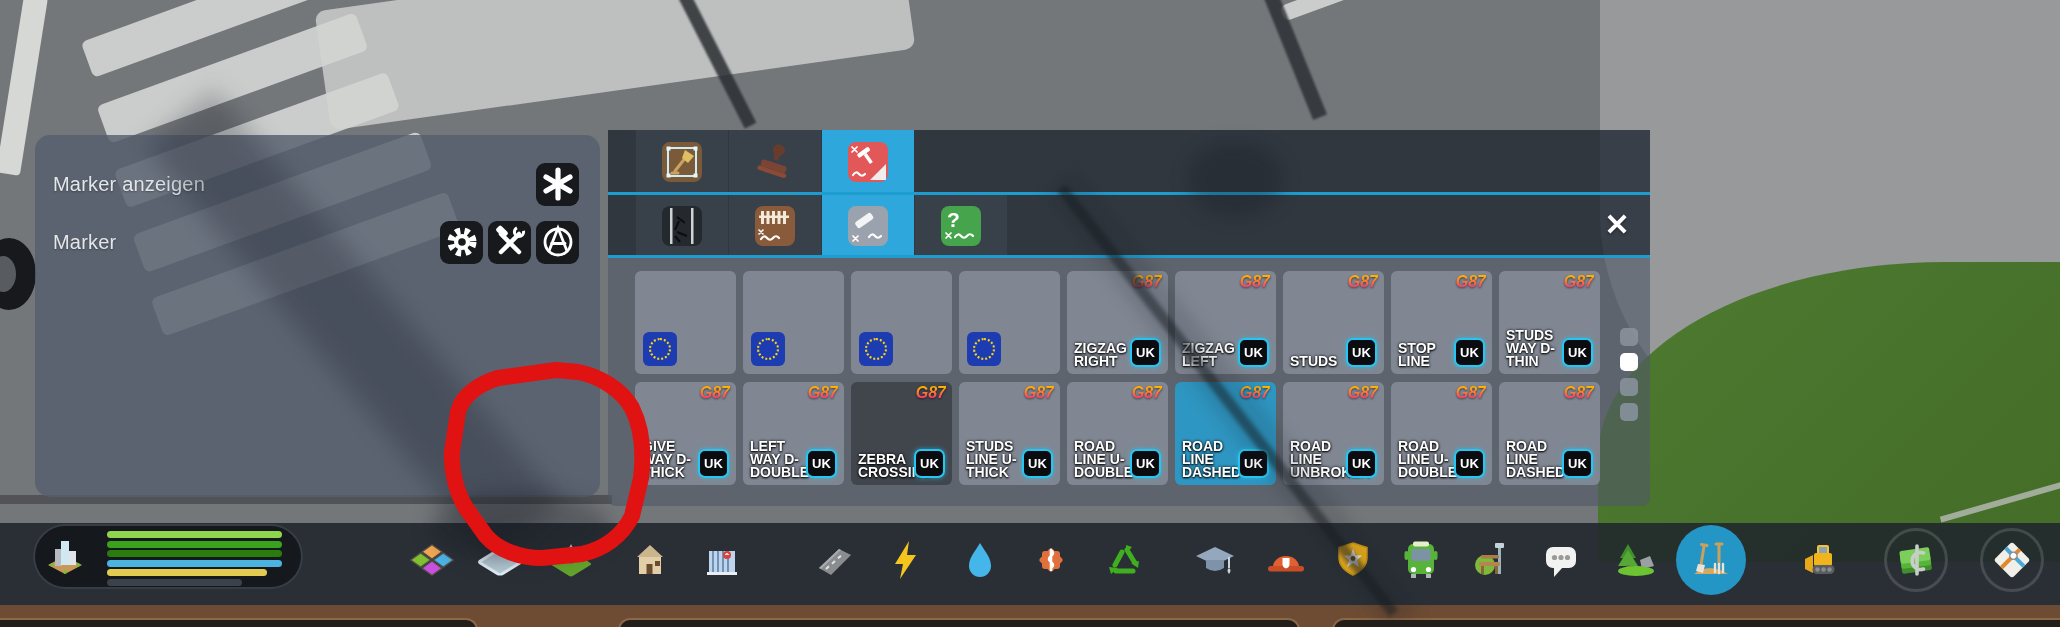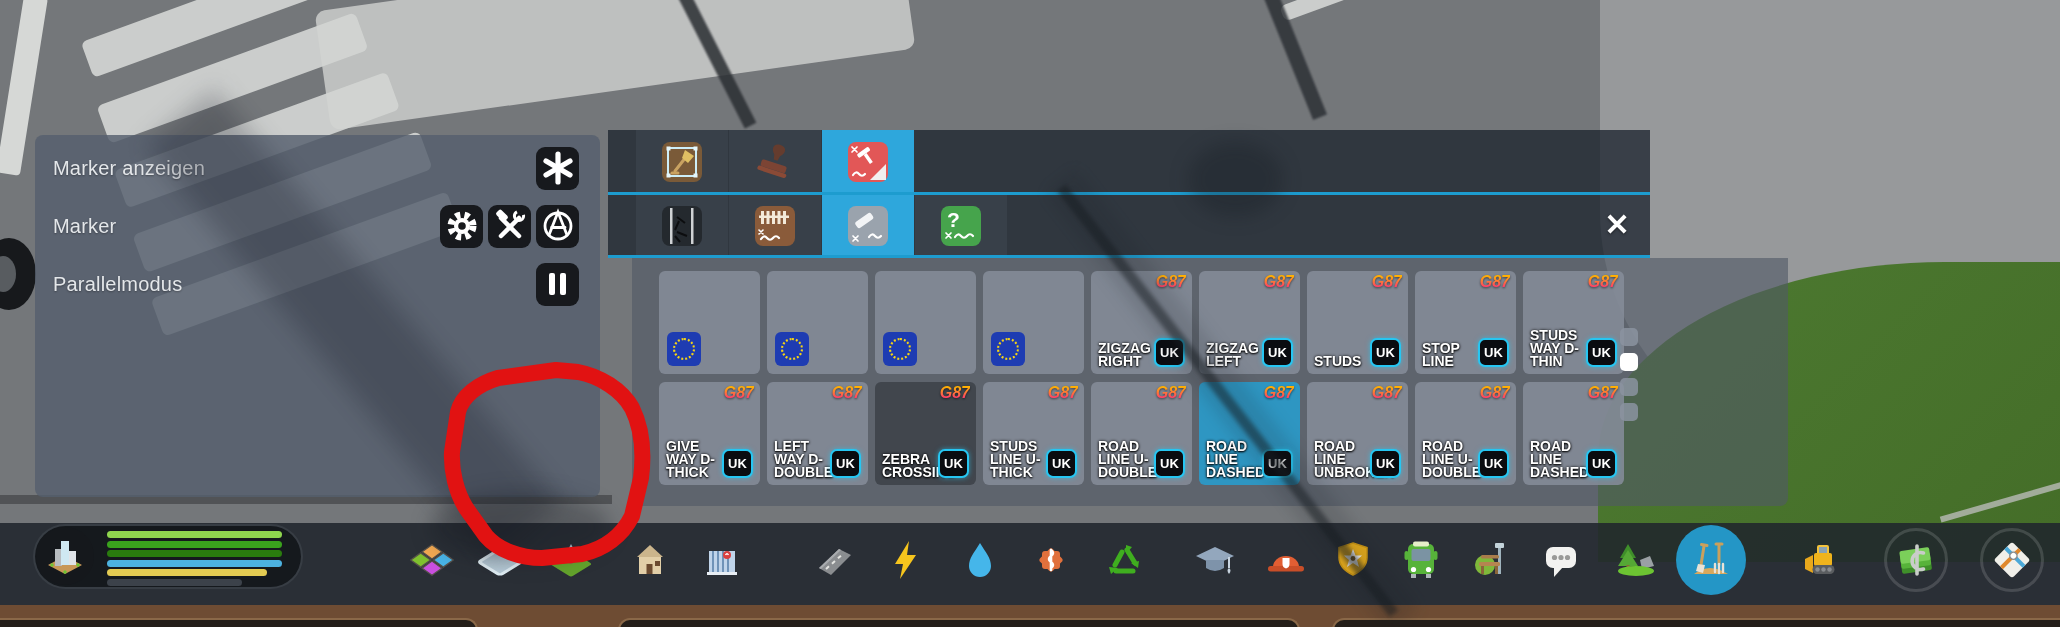--- a/index.html
+++ b/index.html
@@ -16,21 +16,21 @@
   #grass{left:1598px;top:262px;width:462px;height:300px;background:linear-gradient(135deg,#4d7a31,#446d28);border-top-left-radius:75% 65%;}
   #curb{left:1938px;top:498px;width:135px;height:6px;background:#b9bbb8;transform:rotate(-16deg);opacity:.8;}
   #wheel{left:-18px;top:238px;width:54px;height:72px;background:#17191c;border-radius:50%;}
   #wheel-rim{left:-10px;top:256px;width:26px;height:36px;background:#585c60;border-radius:50%;}
   #road-edge-dark{left:0;top:495px;width:612px;height:9px;background:rgba(45,48,50,.5);}
 
   .shadow{pointer-events:none;}
 
   
   #opts{left:35px;top:135px;width:565px;height:362px;background:rgba(86,95,110,.82);
-        border-radius:8px;padding:4px 21px 0 18px;display:flex;flex-direction:column;}
+        border-radius:15px;padding:20px 21px 0 18px;display:flex;flex-direction:column;}
   .opt-row{height:58px;display:flex;align-items:center;justify-content:space-between;}
   .opt-label{color:#e4e7ea;font-size:20px;font-weight:500;letter-spacing:.2px;text-shadow:0 1px 2px rgba(0,0,0,.35);}
   .opt-btns{display:flex;gap:5px;}
   .obtn{position:relative;width:43px;height:43px;border:none;border-radius:9px;background:#17191d;
         color:#fff;display:flex;align-items:center;justify-content:center;padding:0;cursor:pointer;}
   .obtn[data-selected="true"]{background:#2e97c0;}
   .obtn svg{display:block;}
   .lr{font-size:20px;font-weight:bold;color:#fff;}
   .pausebars{display:flex;gap:5px;}
   .pausebars i{display:block;width:6px;height:22px;background:#fff;border-radius:2px;}
@@ -40,21 +40,21 @@
   
   #tabbar1{left:608px;top:130px;width:1042px;height:63px;background:rgba(26,34,44,.75);display:flex;padding-left:28px;}
   #sep1{left:608px;top:192px;width:1042px;height:3px;background:#1d9ccf;}
   #tabbar2{left:608px;top:195px;width:1042px;height:61px;background:rgba(26,34,44,.75);display:flex;padding-left:28px;}
   #sep2{left:608px;top:255px;width:1042px;height:3px;background:#1d9ccf;}
   .tab{width:92px;height:100%;display:flex;align-items:center;justify-content:center;background:rgba(64,72,82,.55);
        margin-right:1px;cursor:pointer;}
   .tab[data-selected="true"]{background:#2ea7dc;}
   #close-btn{left:1596px;top:203px;width:42px;height:42px;display:flex;align-items:center;justify-content:center;
              color:#fff;font-size:30px;font-weight:bold;cursor:pointer;text-shadow:0 1px 3px rgba(0,0,0,.5);}
-  #grid{left:632px;top:258px;width:1156px;height:248px;background:rgba(80,88,102,.62);border-radius:0 0 8px 8px;}
+  #grid{left:608px;top:258px;width:1042px;height:248px;background:rgba(80,88,102,.62);border-radius:0 0 8px 8px;}
   .trow{position:absolute;left:27px;display:flex;gap:7px;}
   #trow1{top:13px;} #trow2{top:124px;}
 
   .tile{position:relative;width:101px;height:103px;border-radius:6px;background:rgba(133,140,152,.88);
         overflow:hidden;flex:0 0 auto;cursor:pointer;}
   .tile[data-selected="true"]{background:#2e96c2;}
   .tile[data-glyph="zebra"]{background:#41464d;}
   .tile svg.gl{position:absolute;inset:0;}
   .tile svg.gl g{display:none;}
   .tile[data-glyph="double-line"]   g.double-line,
@@ -163,31 +163,20 @@
             </g>
             <rect x="7" y="7" width="12" height="7" rx="2" fill="#fff" transform="rotate(45 13 10.5)"></rect>
             <circle cx="30" cy="11" r="4.6" fill="none" stroke="#fff" stroke-width="3" stroke-dasharray="19 8"></circle>
           </svg>
         </button>
         <button class="obtn">
           <svg width="42" height="42" viewBox="0 0 42 42">
             <circle cx="21" cy="21" r="13" fill="none" stroke="#fff" stroke-width="2.8"></circle>
             <path d="M12 30 L21 7 L30 30 M14.5 22.5 H28" fill="none" stroke="#fff" stroke-width="2.8" stroke-linecap="round"></path>
           </svg>
-        </button>
-      </div>
-    </div>
-    <div class="opt-row">
-      <span class="opt-label">Parallelmodus</span>
-      <div class="opt-btns">
-        <button class="obtn">
-          <span class="pausebars">
-              <i></i>
-              <i></i>
-            </span>
         </button>
       </div>
     </div>
   </div>
 
   <div class="abs" id="tabbar1">
     <div class="tab" data-selected="false">
       <svg width="46" height="46" viewBox="0 0 46 46">
         <rect x="3" y="3" width="40" height="40" rx="8" fill="#7a5a38"></rect>
         <rect x="9" y="9" width="28" height="28" fill="none" stroke="#cdeef8" stroke-width="2"></rect>

